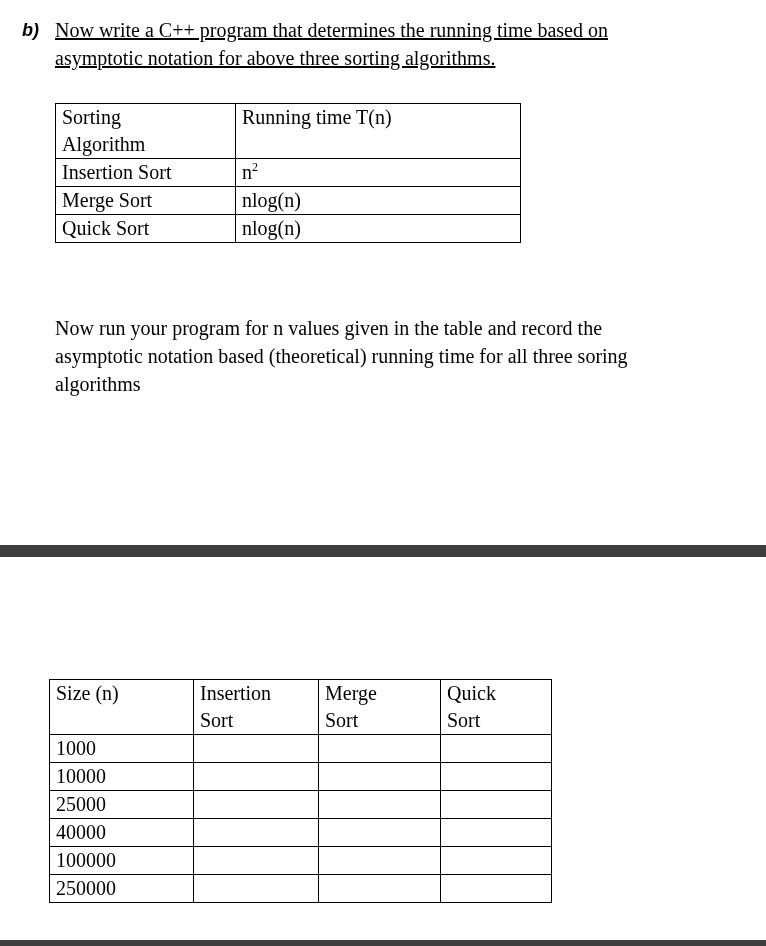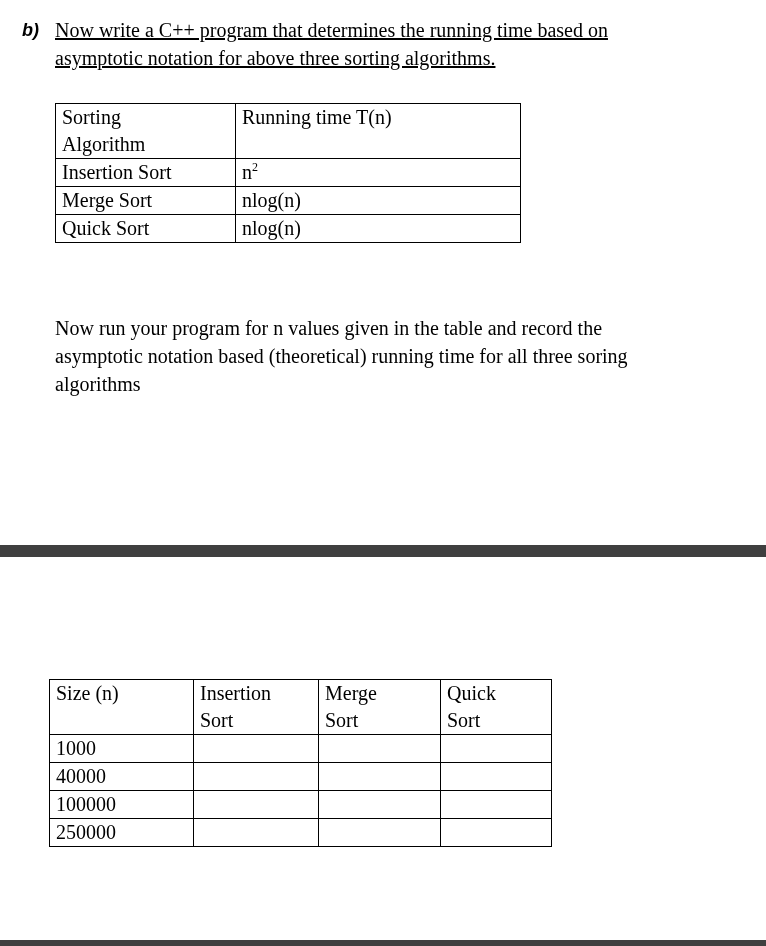--- a/index.html
+++ b/index.html
@@ -95,20 +95,32 @@
         <td class="pre">Quick
 Sort</td>
       </tr>
       <tr>
         <td>1000</td>
         <td></td>
         <td></td>
         <td></td>
       </tr>
       <tr>
+        <td>10000</td>
+        <td></td>
+        <td></td>
+        <td></td>
+      </tr>
+      <tr>
+        <td>25000</td>
+        <td></td>
+        <td></td>
+        <td></td>
+      </tr>
+      <tr>
         <td>40000</td>
         <td></td>
         <td></td>
         <td></td>
       </tr>
       <tr>
         <td>100000</td>
         <td></td>
         <td></td>
         <td></td>

